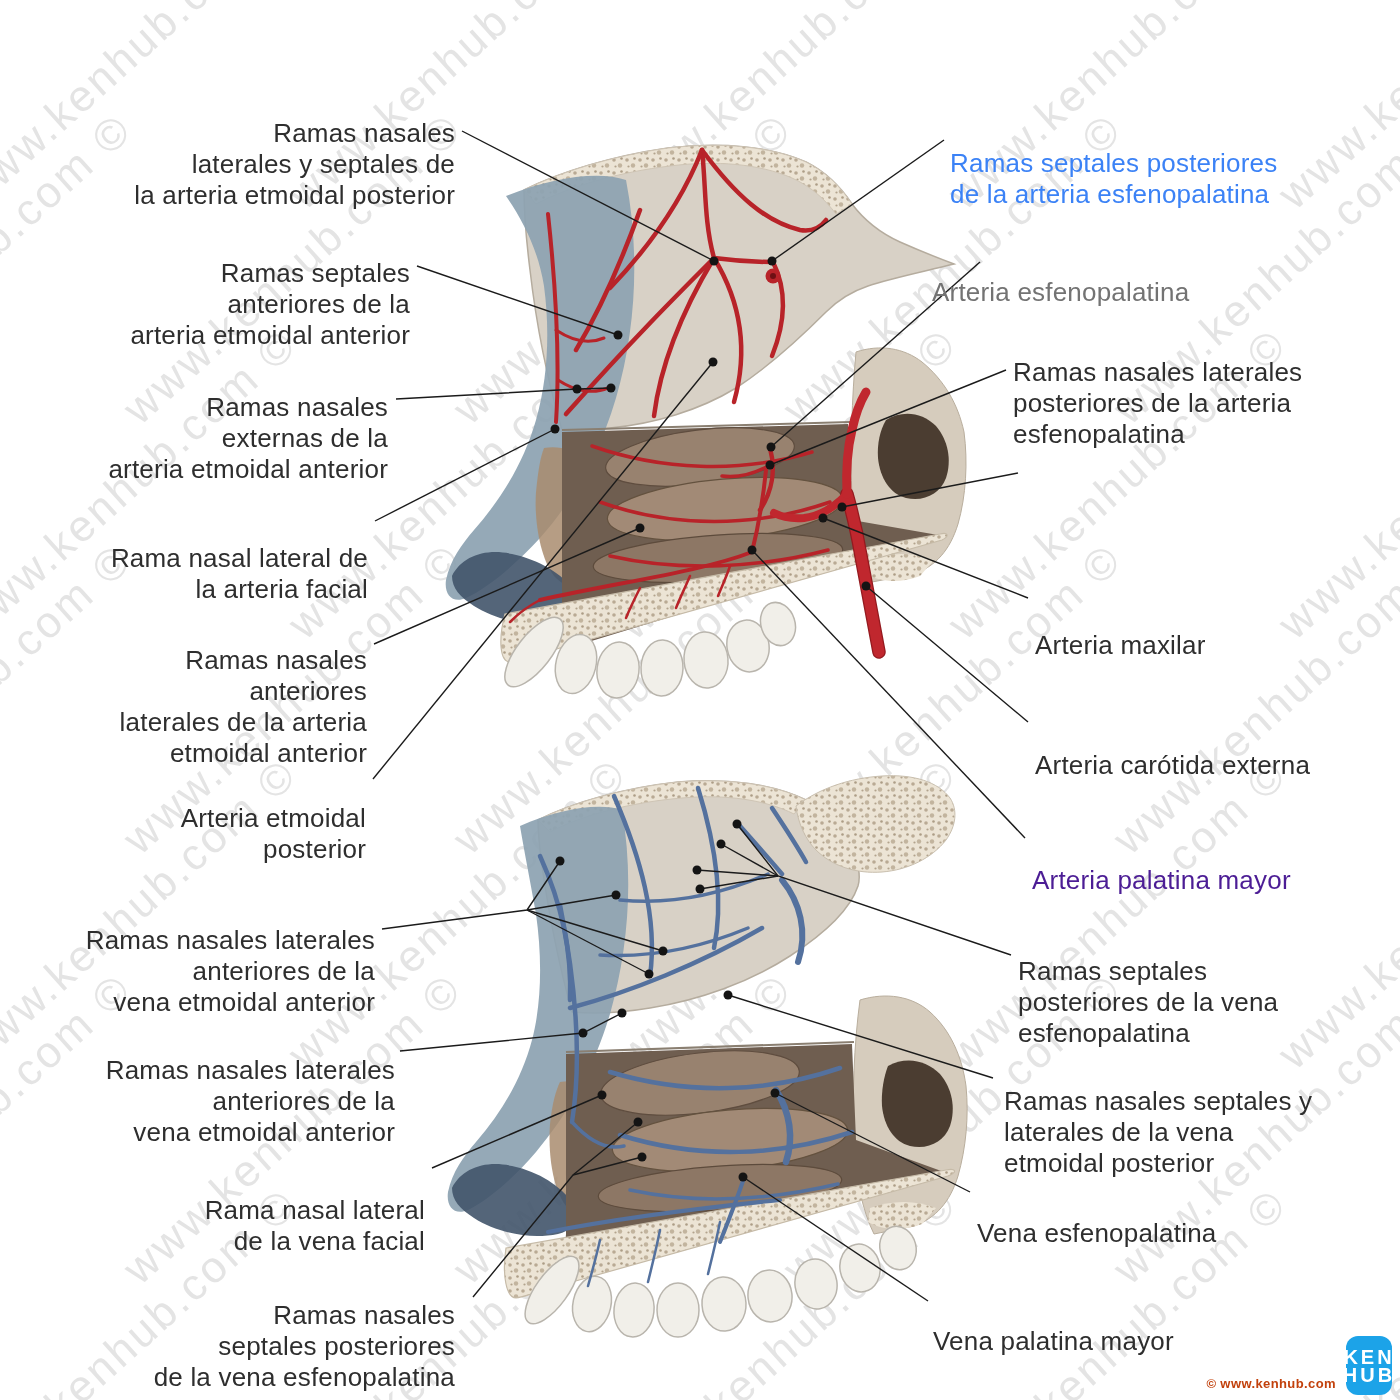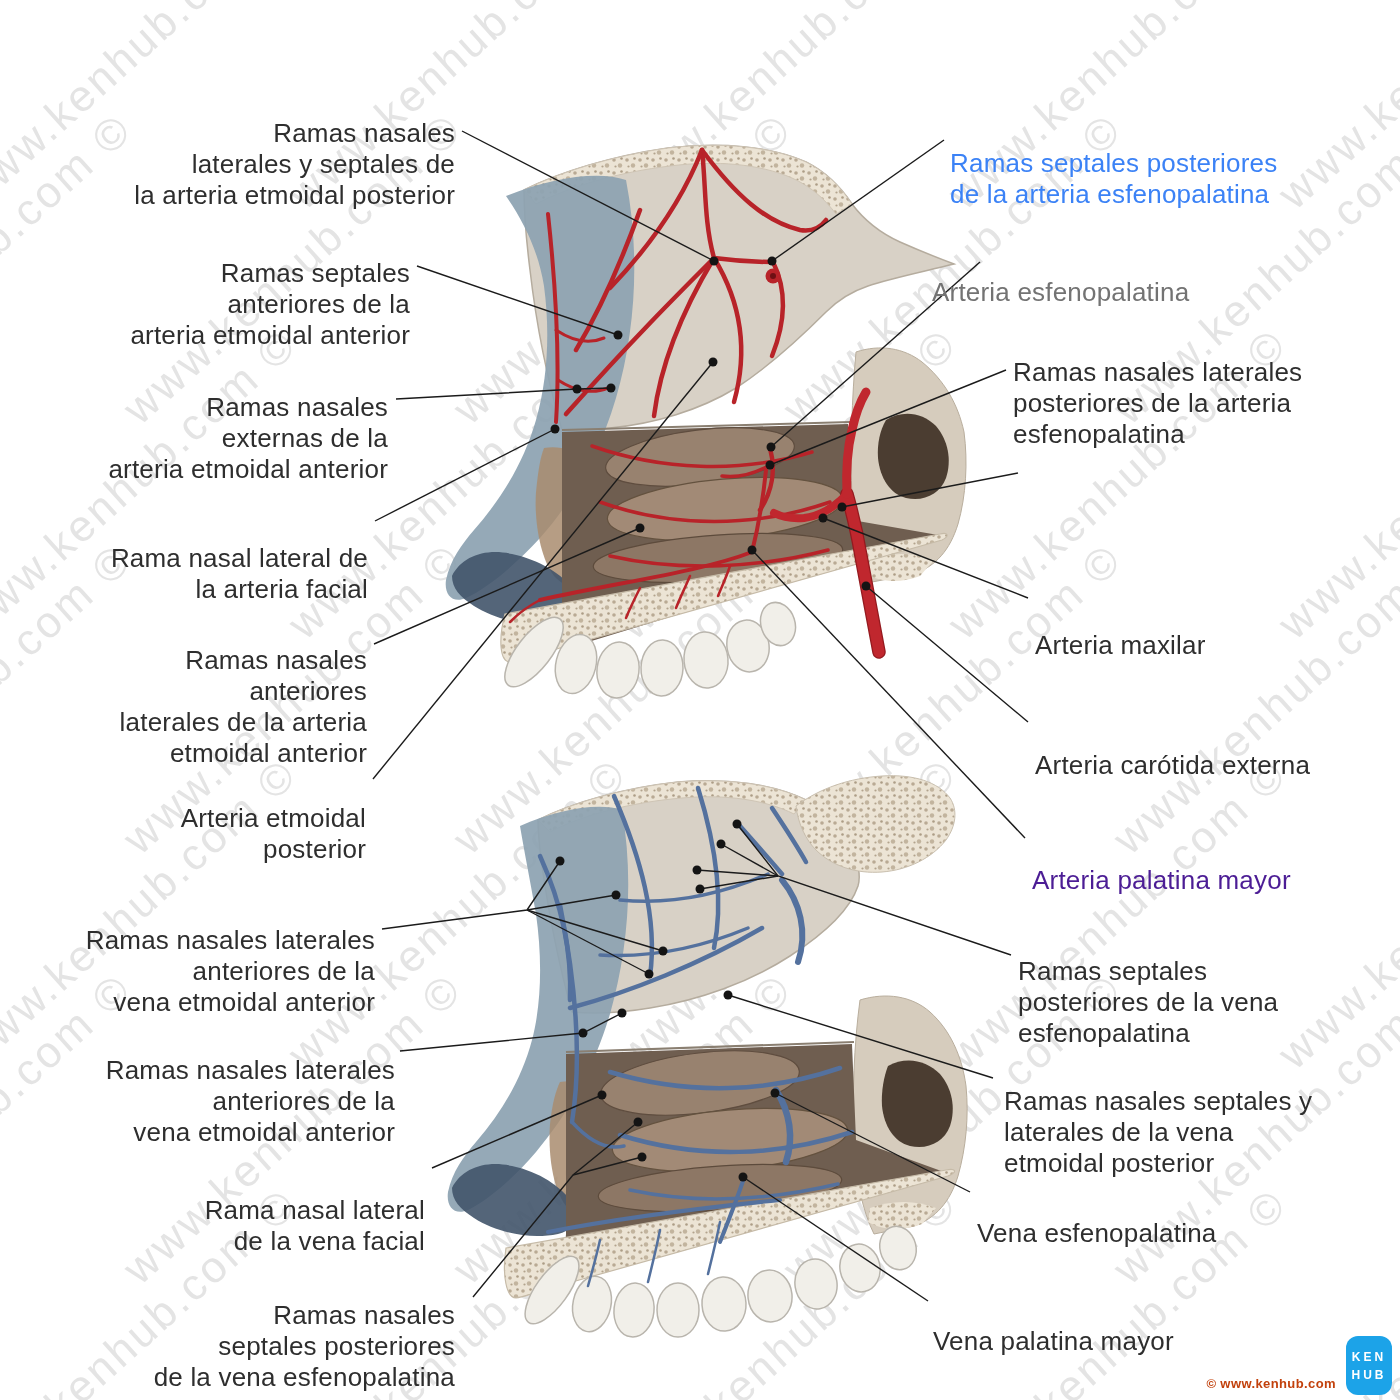--- a/index.html
+++ b/index.html
@@ -26,21 +26,21 @@
   .label.left{text-align:right;}
   .label.right{text-align:left;}
   #brand{position:absolute;z-index:4;right:8px;bottom:5px;display:flex;align-items:flex-end;gap:10px;}
   #copyright{
     font-size:13px;font-weight:bold;color:#c2410c;letter-spacing:.4px;
     margin-bottom:4px;
   }
   #kenhub-logo{
     width:46px;height:59px;border-radius:12px;
     display:flex;flex-direction:column;align-items:center;justify-content:center;
-    color:#fff;font-size:12px;font-weight:bold;letter-spacing:3px;line-height:18px;
+    color:#fff;font-size:20px;font-weight:bold;letter-spacing:3px;line-height:18px;
   }
 </style>
 </head>
 <body>
 
 <div id="watermark-layer">
     <div class="wm" style="left: -200px; top: -40px; color: rgb(228, 228, 228);">www.kenhub.com ©</div>
     <div class="wm" style="left: 130px; top: -40px; color: rgb(228, 228, 228);">www.kenhub.com ©</div>
     <div class="wm" style="left: 460px; top: -40px; color: rgb(228, 228, 228);">www.kenhub.com ©</div>
     <div class="wm" style="left: 790px; top: -40px; color: rgb(228, 228, 228);">www.kenhub.com ©</div>

